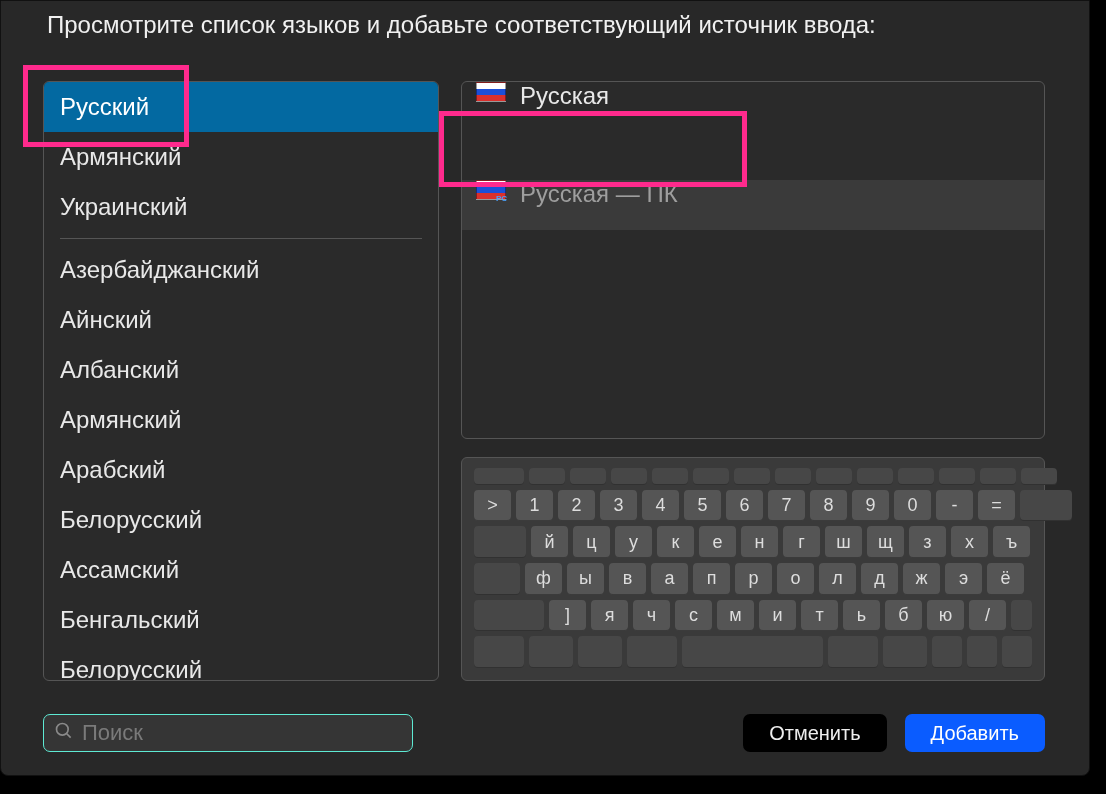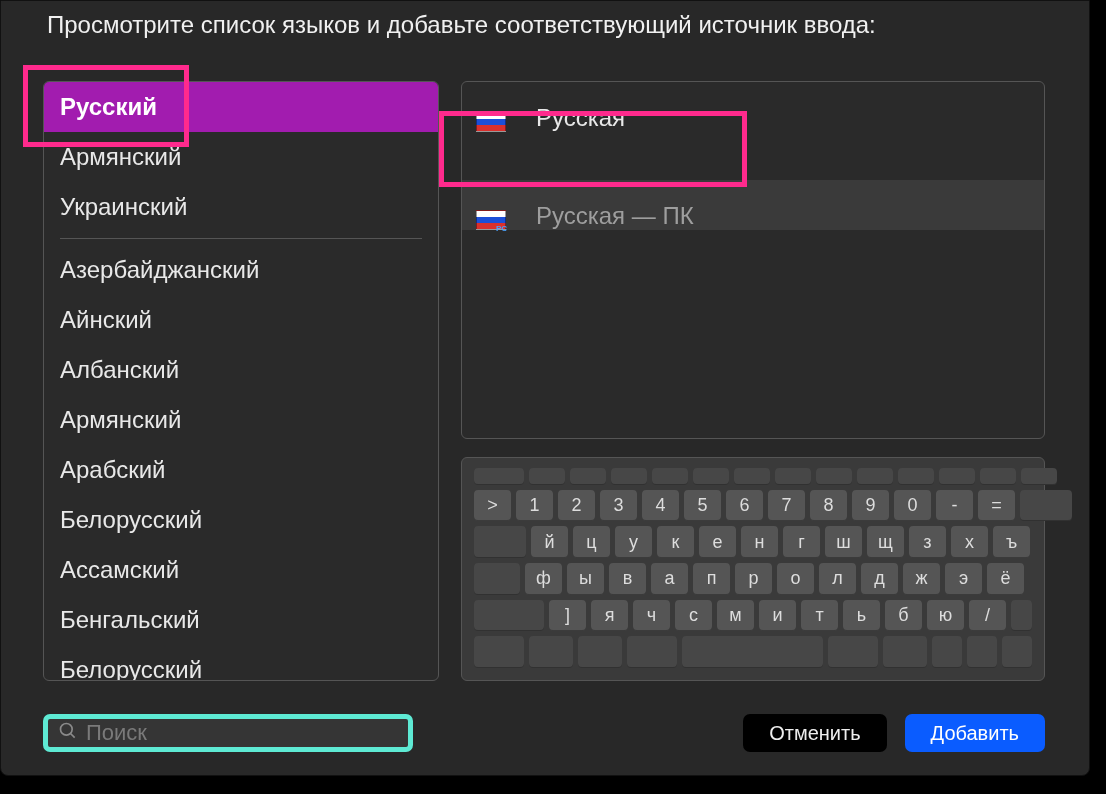--- a/index.html
+++ b/index.html
@@ -73,23 +73,22 @@
   .lang-item {
     height: 50px;
     line-height: 50px;
     padding-left: 16px;
     font-size: 24px;
     color: #e8e8e8;
     cursor: pointer;
     white-space: nowrap;
   }
   .lang-item.selected {
-    background: #a21caf;
+    background: #0369a1;
     color: #fff;
-    font-weight: bold;
   }
   .lang-separator {
     margin: 6px 16px;
     border: none;
     border-top: 1px solid #555;
   }
   .lang-item.cut {
     height: 36px;
     overflow: hidden;
   }
@@ -106,22 +105,22 @@
   .input-panel {
     height: 358px;
     border: 1px solid #555;
     border-radius: 6px;
     background: #2a2a2a;
     overflow: hidden;
   }
   .input-item {
     height: 50px;
     display: flex;
-    align-items: flex-end;
-    gap: 30px;
+    align-items: flex-start;
+    gap: 14px;
     padding-left: 14px;
     font-size: 24px;
     color: #e8e8e8;
     cursor: pointer;
   }
   .input-item.selected {
     background: #3a3a3a;
     color: #9e9e9e;
     margin-top: 48px;
   }
@@ -188,21 +187,21 @@
     bottom: 22px;
     width: 1002px;
     height: 40px;
     display: flex;
     align-items: center;
   }
   .search {
     width: 370px;
     height: 38px;
     background: #353535;
-    border: 5px solid #5eead4;
+    border: 1px solid #5eead4;
     border-radius: 7px;
     display:flex;
     align-items:center;
     gap:8px;
     padding: 0 10px;
   }
   .search svg { width:20px; height:20px; fill:none; stroke:#8a8a8a; stroke-width:2; }
   .search input {
     flex:1;
     background:transparent;

